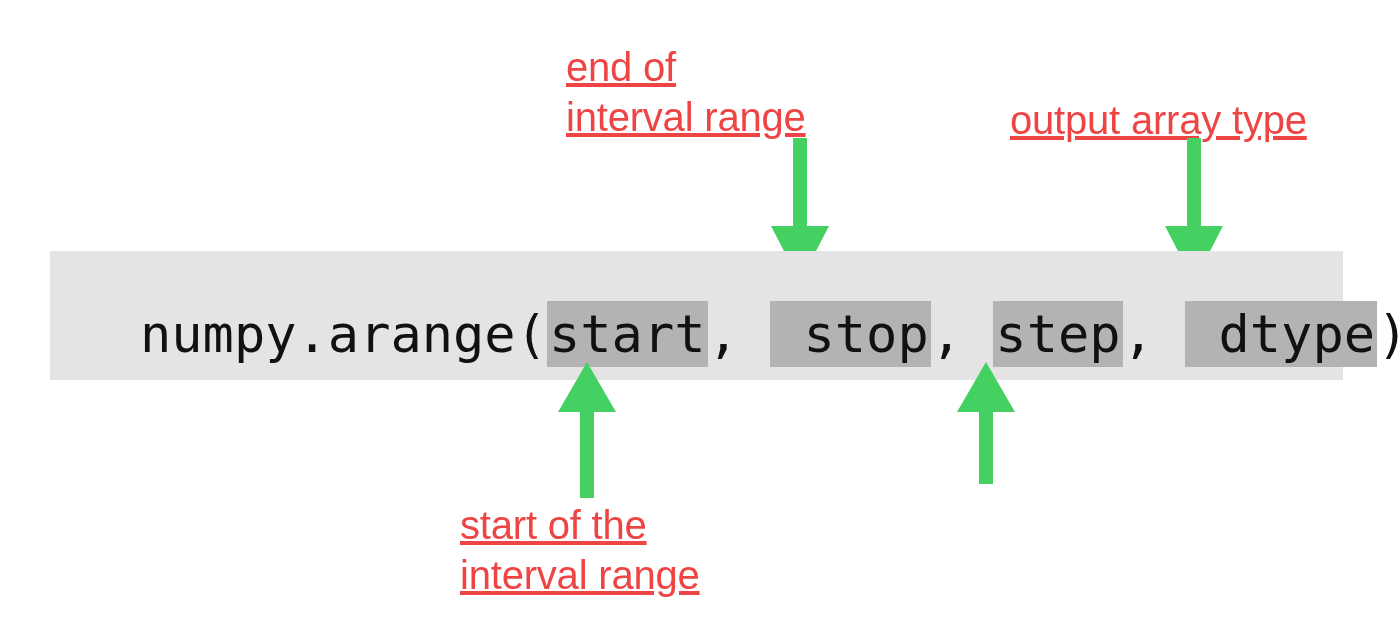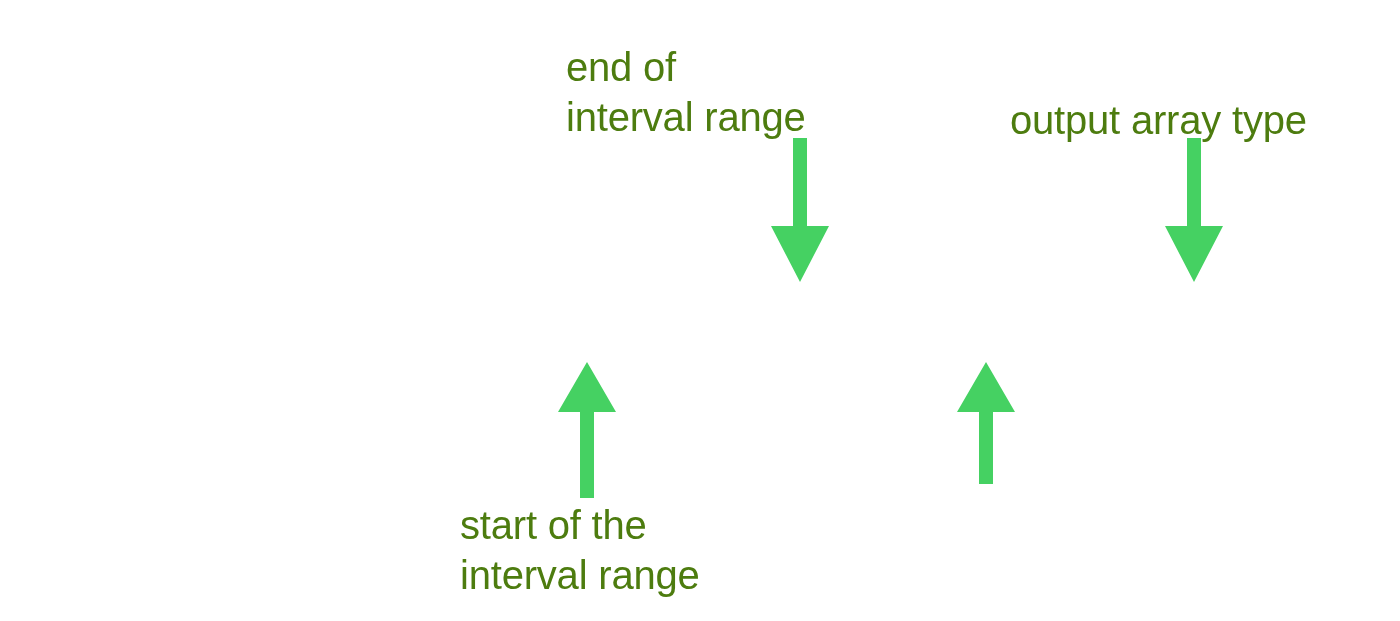--- a/index.html
+++ b/index.html
@@ -16,27 +16,28 @@
     position: relative;
     width: 1400px;
     height: 621px;
     background: #ffffff;
     overflow: hidden;
   }
 
   
   .label {
     position: absolute;
-    color: #4d7c0f;
+    color: #ef4444;
     font-family: "Liberation Sans", sans-serif;
     font-size: 40px;
     line-height: 50px;
     font-weight: 400;
     white-space: pre;
     letter-spacing: -0.2px;
+    text-decoration: underline;
   }
 
   #label-stop   { left: 566px; top: 42px;  }
   #label-dtype  { left: 1010px; top: 95px; text-align: right; }
   #label-start  { left: 460px; top: 500px; }
   #label-step   { left: 919px; top: 500px; }
 
   
   #code-band {
     position: absolute;
@@ -95,20 +96,25 @@
       <polygon points="22,0 36,0 36,88 58,88 29,144 0,88 22,88" fill="#45d162"></polygon>
     </svg>
   </div>
 
   <div class="arrow" id="arrow-dtype">
     <svg width="58" height="144" viewBox="0 0 58 144" aria-hidden="true">
       <polygon points="22,0 36,0 36,88 58,88 29,144 0,88 22,88" fill="#45d162"></polygon>
     </svg>
   </div>
 
+  <div id="code-band">
+    <div id="code-line">
+      <span>numpy.arange(</span><span class="param">start</span><span>, </span><span class="param"> stop</span><span>, </span><span class="param">step</span><span>, </span><span class="param"> dtype</span><span>)</span>
+    </div>
+  </div>
 
   <div class="arrow" id="arrow-start">
     <svg width="58" height="136" viewBox="0 0 58 136" aria-hidden="true">
       <polygon points="29,0 58,50 36,50 36,136 22,136 22,50 0,50" fill="#45d162"></polygon>
     </svg>
   </div>
 
   <div class="arrow" id="arrow-step">
     <svg width="58" height="122" viewBox="0 0 58 122" aria-hidden="true">
       <polygon points="29,0 58,50 36,50 36,122 22,122 22,50 0,50" fill="#45d162"></polygon>

